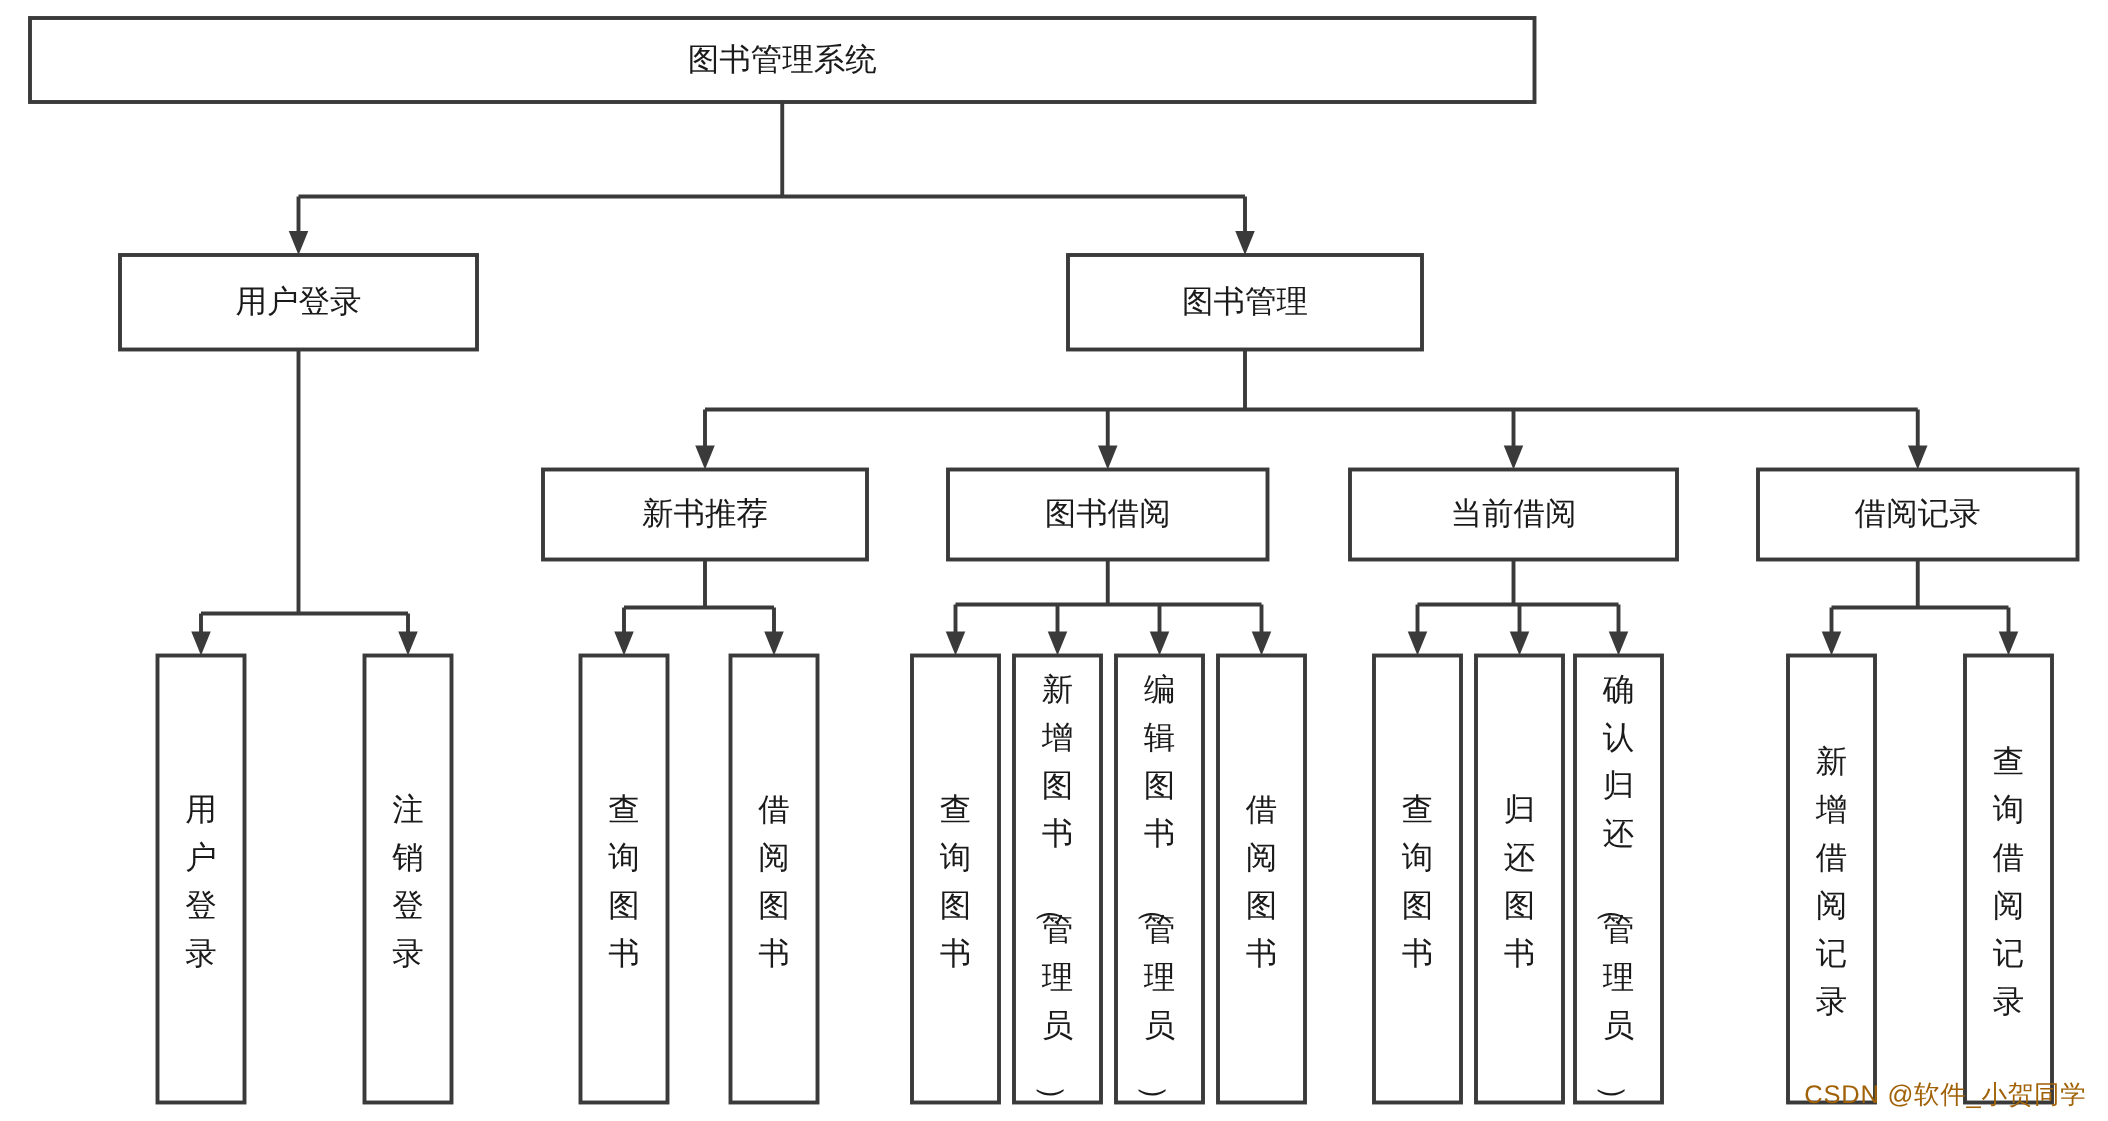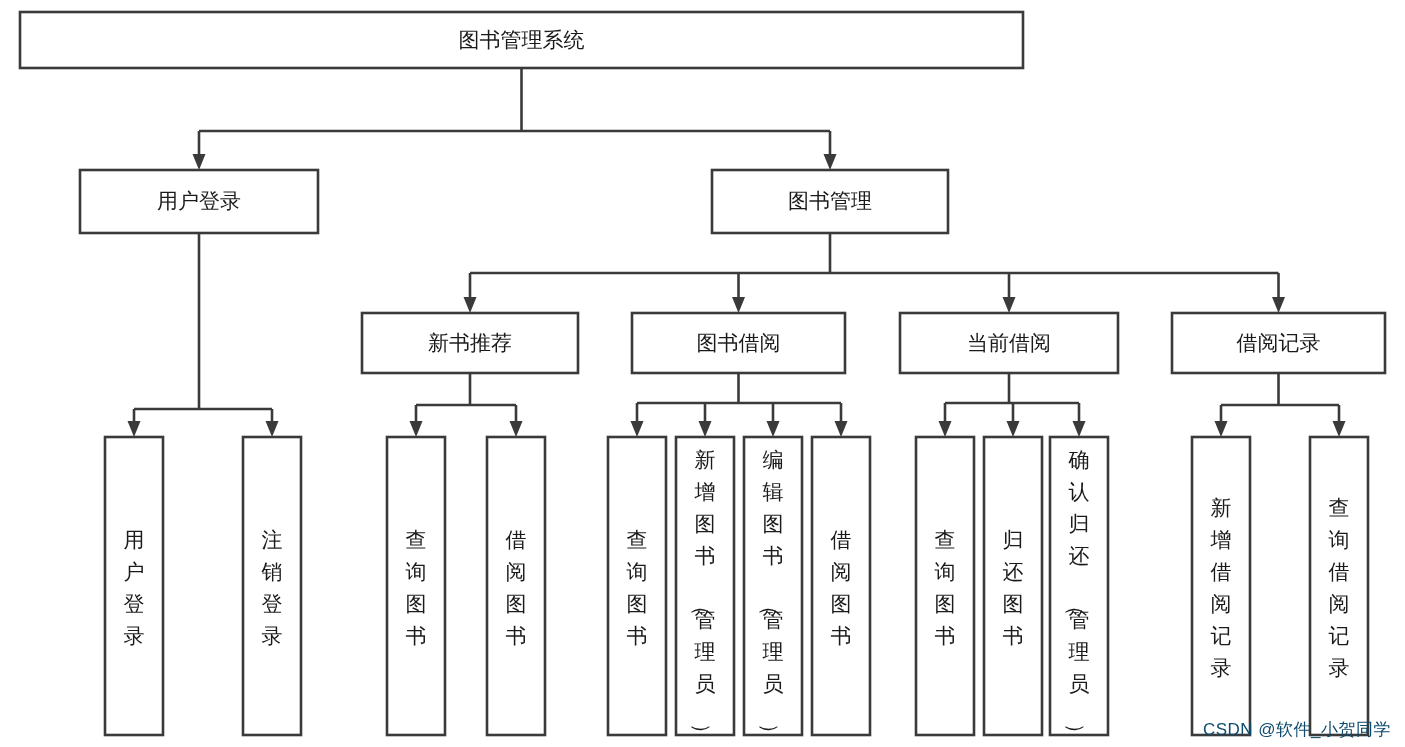--- a/index.html
+++ b/index.html
@@ -55,21 +55,21 @@
     font-family: "Liberation Sans", "DejaVu Sans", sans-serif;
     font-size: 21px;
     text-anchor: middle;
   }
   .watermark-text {
     position: absolute;
     right: 14px;
     bottom: 6px;
     font-family: "Liberation Sans", "DejaVu Sans", sans-serif;
     font-size: 17px;
-    color: #0c4a6e;
+    color: #a16207;
     letter-spacing: 0.5px;
     white-space: nowrap;
     pointer-events: none;
   }
 </style>
 </head>
 <body>
 
 <div id="diagram-root">
   <svg id="tree-svg" viewBox="0 0 1405 747" xmlns="http://www.w3.org/2000/svg">

